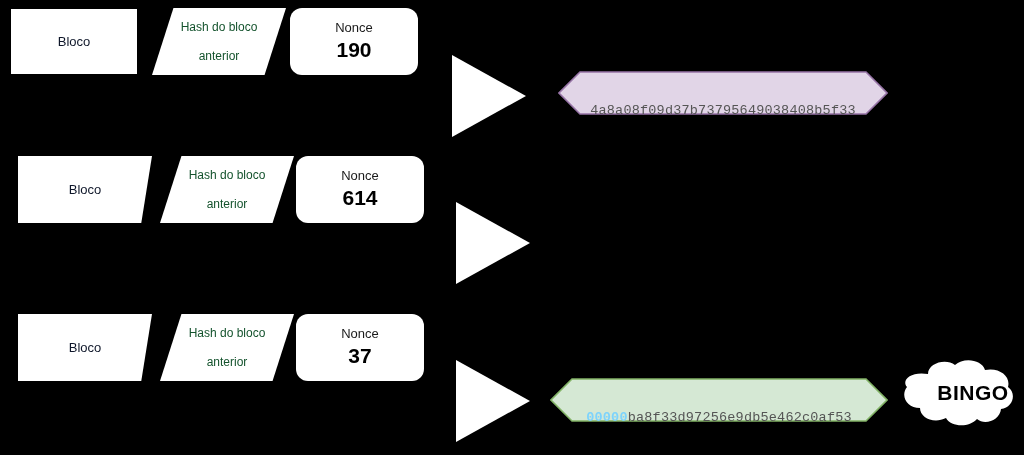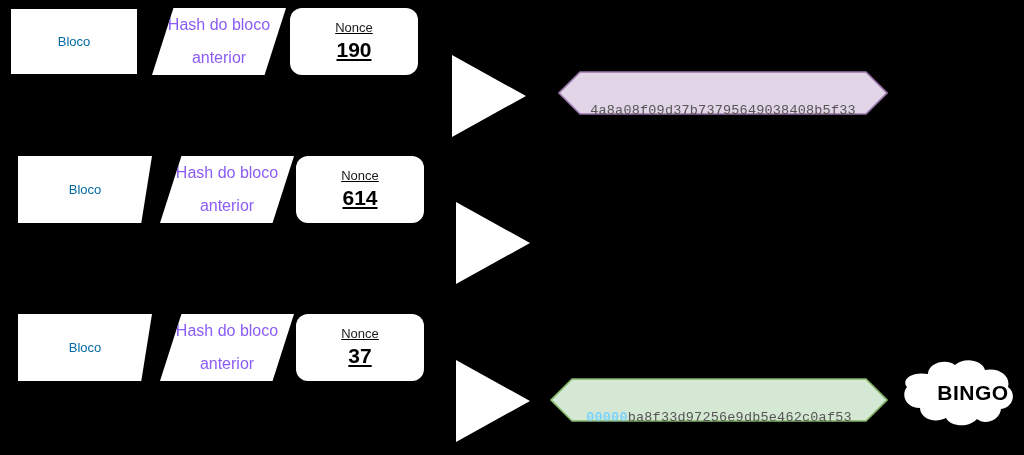--- a/index.html
+++ b/index.html
@@ -49,43 +49,42 @@
   
   .hash-para {
     background: #ffffff;
     display: flex;
     flex-direction: column;
     align-items: center;
     justify-content: center;
     clip-path: polygon(16% 0%, 100% 0%, 84% 100%, 0% 100%);
   }
   .hash-para .line {
-    color: #8b5cf6;
-    font-size: 16px;
+    color: #14532d;
+    font-size: 12px;
     line-height: 1.05;
   }
   .hash-para .line.second {
     margin-top: 16px;
   }
 
   .shape-label {
-    color: #0369a1;
+    color: #0f172a;
     font-size: 13px;
     text-align: center;
   }
 
   
   .nonce-box {
     background: #ffffff;
     border-radius: 12px;
     display: flex;
     flex-direction: column;
     align-items: center;
     justify-content: center;
-    text-decoration: underline;
   }
   .nonce-title {
     color: #1a1a1a;
     font-size: 13px;
     line-height: 1.1;
   }
   .nonce-value {
     color: #000000;
     font-size: 21px;
     font-weight: bold;

